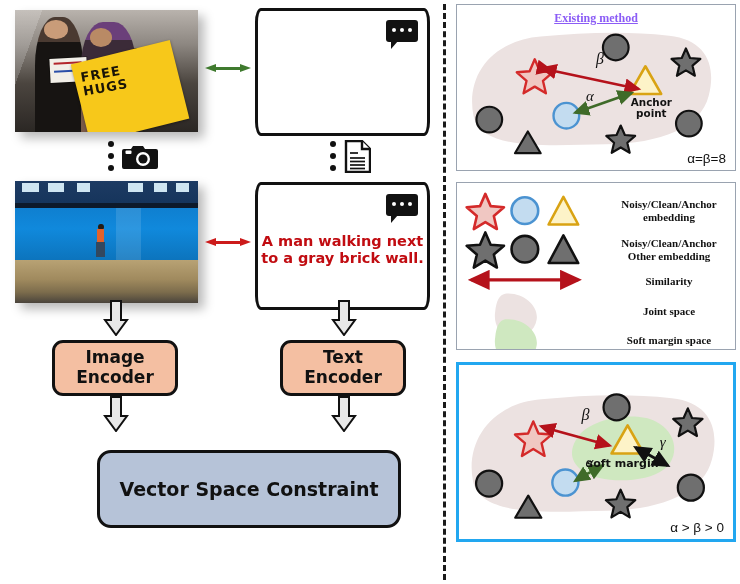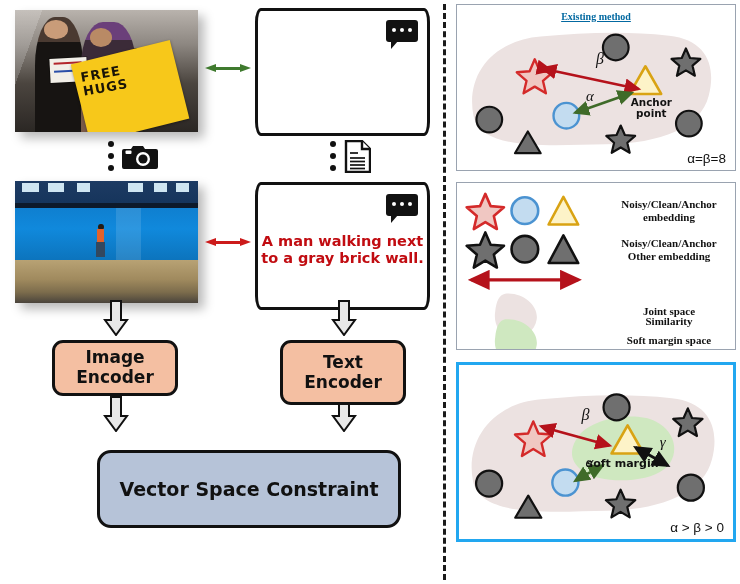--- a/index.html
+++ b/index.html
@@ -132,42 +132,42 @@
   .ba-4{left:331px;top:396px;}
 
   
   .enc{
     position:absolute;background:#f4bfa2;border:3px solid #111;border-radius:11px;
     box-sizing:border-box;display:flex;align-items:center;justify-content:center;
     text-align:center;font-family:"DejaVu Sans",sans-serif;font-weight:700;
     font-size:17px;color:#111;line-height:1.16;
   }
   .enc-img{left:52px;top:340px;width:126px;height:56px;justify-content:center;}
-  .enc-txt{left:280px;top:340px;width:126px;height:65px;}
+  .enc-txt{left:280px;top:340px;width:126px;height:56px;}
 
   .vsc{
     position:absolute;left:77px;top:450px;width:304px;height:78px;
     background:#b6c3d8;border:3px solid #111;border-radius:14px;box-sizing:border-box;
     display:flex;align-items:center;justify-content:center;
     font-family:"DejaVu Sans",sans-serif;font-weight:700;font-size:19px;color:#111;margin-left:20px;
   }
 
   
   .divider{position:absolute;left:443px;top:4px;width:0;height:576px;
     border-left:3px dashed #1a1a1a;}
 
   
   .rbox{position:absolute;background:#fff;box-sizing:border-box;}
   .rbox-existing{left:456px;top:4px;width:280px;height:167px;border:1.6px solid #9aa3b0;}
   .rbox-legend{left:456px;top:182px;width:280px;height:168px;border:1.6px solid #9aa3b0;}
   .rbox-proposed{left:456px;top:362px;width:280px;height:180px;border:3.5px solid #22a7f0;}
 
   .rtitle{
     position:absolute;left:0;right:0;top:6px;text-align:center;
-    font-family:"Liberation Serif",serif;font-weight:700;font-size:10px;color:#0369a1;
+    font-family:"Liberation Serif",serif;font-weight:700;font-size:12px;color:#8b5cf6;
     text-decoration:underline;
   }
   .rfoot{
     position:absolute;right:9px;bottom:4px;
     font-family:"Liberation Sans",sans-serif;font-size:13.5px;color:#111;
   }
   .svgwrap{position:absolute;left:0;top:0;width:100%;height:100%;}
 
   
   .legend-row{position:absolute;display:flex;align-items:center;}
@@ -390,21 +390,21 @@
     </svg>
 
     <div class="legend-row" style="left:150px;top:8px;width:124px;height:40px;justify-content:center;">
       <span class="legend-label" style="white-space:pre-line">Noisy/Clean/Anchor
 embedding</span>
     </div>
     <div class="legend-row" style="left:150px;top:46px;width:124px;height:42px;justify-content:center;">
       <span class="legend-label" style="white-space:pre-line">Noisy/Clean/Anchor
 Other embedding</span>
     </div>
-    <div class="legend-row" style="left:150px;top:88px;width:124px;height:20px;justify-content:center;margin-top:40px;">
+    <div class="legend-row" style="left:150px;top:88px;width:124px;height:20px;justify-content:center;">
       <span class="legend-label">Similarity</span>
     </div>
     <div class="legend-row" style="left:146px;top:147px;width:132px;height:20px;justify-content:center;">
       <span class="legend-label">Soft margin space</span>
     </div>
     <div class="legend-row" style="left:150px;top:118px;width:124px;height:20px;justify-content:center;">
       <span class="legend-label">Joint space</span>
     </div>
   </div>
 

